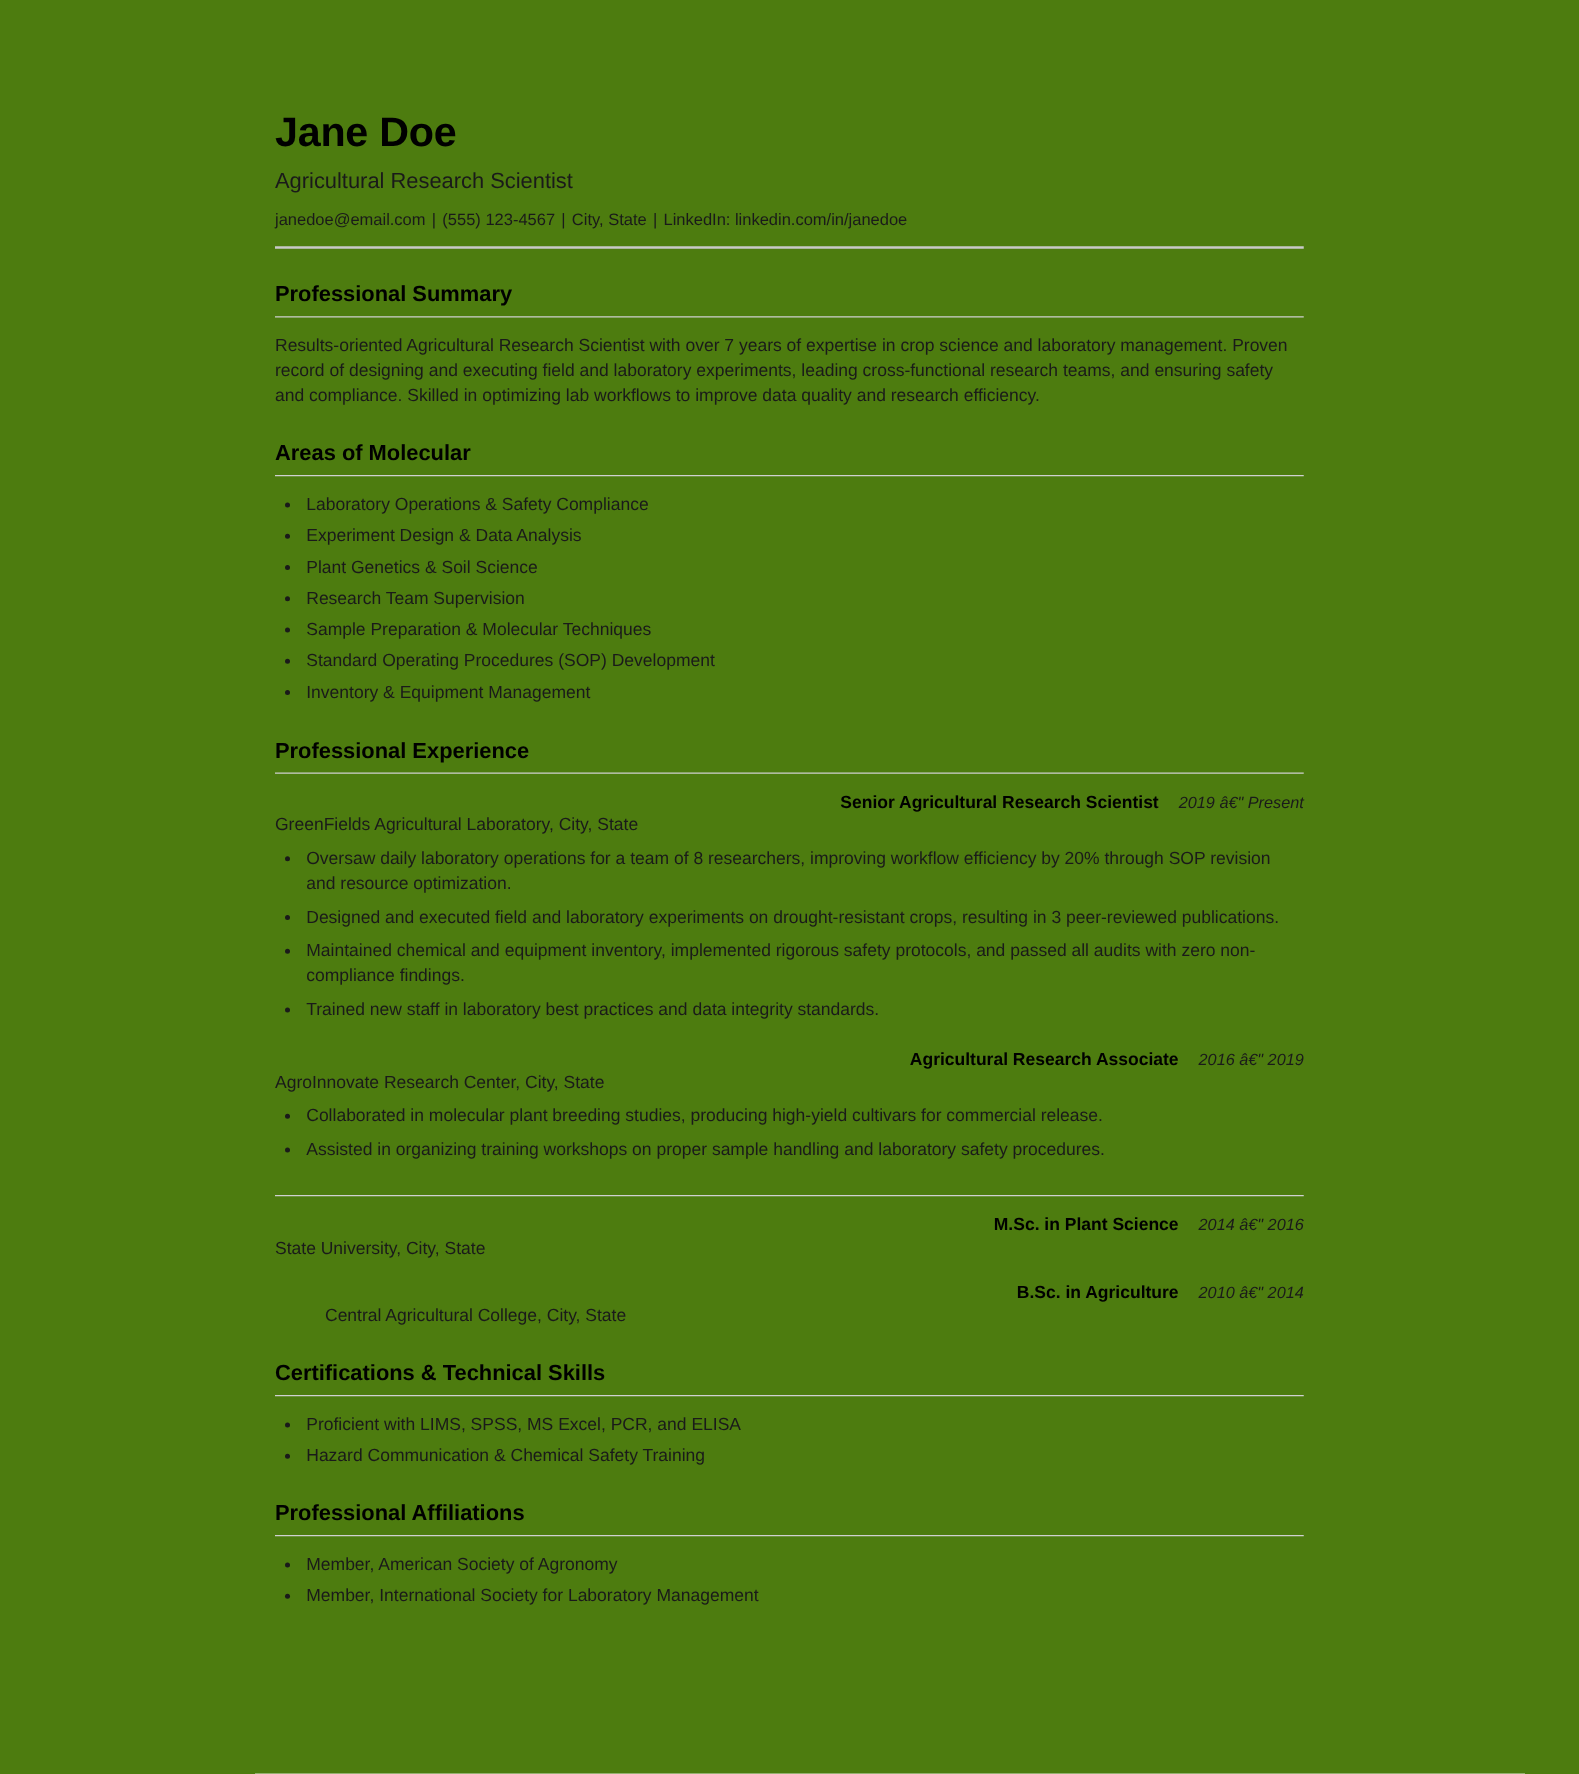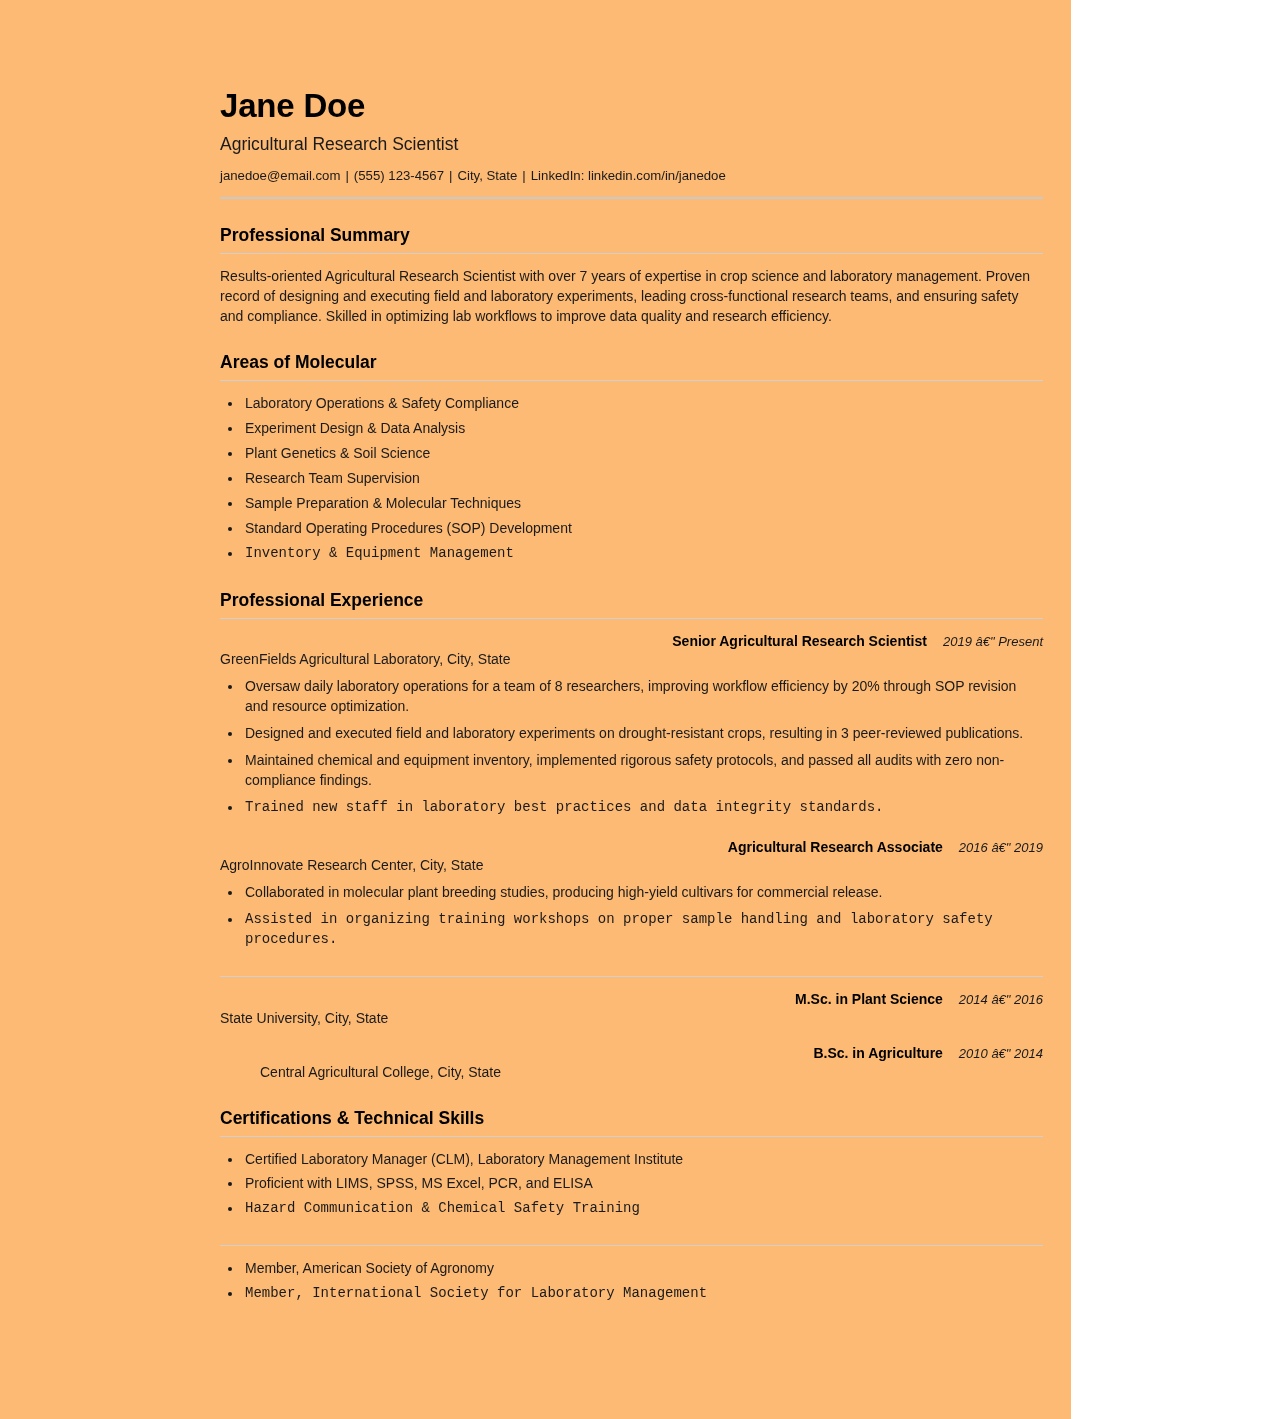--- a/index.html
+++ b/index.html
@@ -10,23 +10,23 @@
   }
   body {
     width: 1263px;
     height: 1419px;
     font-family: "Liberation Sans", sans-serif;
     color: #1a1a1a;
     -webkit-font-smoothing: antialiased;
   }
   .page {
     position: relative;
-    width: 1071px;
+    width: 1263px;
     height: 1419px;
-    background: #fdba74;
+    background: #4d7c0f;
     box-sizing: border-box;
     padding: 88px 220px 4px 220px;
   }
   .sheet {
     width: 823px;
   }
 
   
   .name {
     font-size: 33px;
@@ -99,21 +99,20 @@
   ul.bullets > li {
     position: relative;
     padding-left: 25px;
     font-size: 14px;
     line-height: 1.42;
     color: #1a1a1a;
     margin-bottom: 7px;
   }
   ul.bullets > li:last-child {
     margin-bottom: 0;
-    font-family: Liberation Mono, monospace;
   }
   ul.bullets > li::before {
     content: "";
     position: absolute;
     left: 8px;
     top: 8px;
     width: 4px;
     height: 4px;
     background: #1a1a1a;
     border-radius: 50%;
@@ -265,28 +264,28 @@
         </div>
 
       </div>
     </section>
 
     <section class="section">
       <h2 class="section-title">Certifications &amp; Technical Skills</h2>
       <hr class="section-rule">
       <div class="section-body">
         <ul class="bullets tight">
-          <li>Certified Laboratory Manager (CLM), Laboratory Management Institute</li>
           <li>Proficient with LIMS, SPSS, MS Excel, PCR, and ELISA</li>
           <li>Hazard Communication &amp; Chemical Safety Training</li>
         </ul>
       </div>
     </section>
 
     <section class="section">
+      <h2 class="section-title">Professional Affiliations</h2>
       <hr class="section-rule">
       <div class="section-body">
         <ul class="bullets tight">
           <li>Member, American Society of Agronomy</li>
           <li>Member, International Society for Laboratory Management</li>
         </ul>
       </div>
     </section>
 
   </div>

